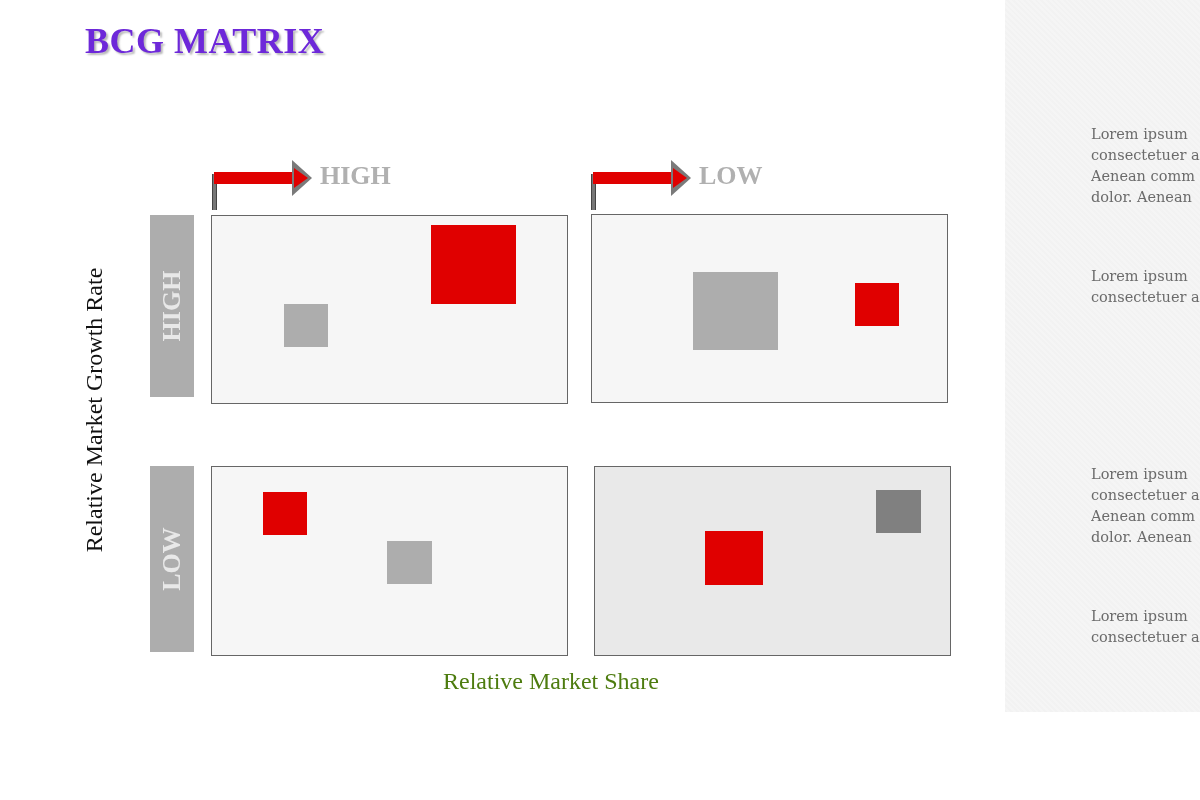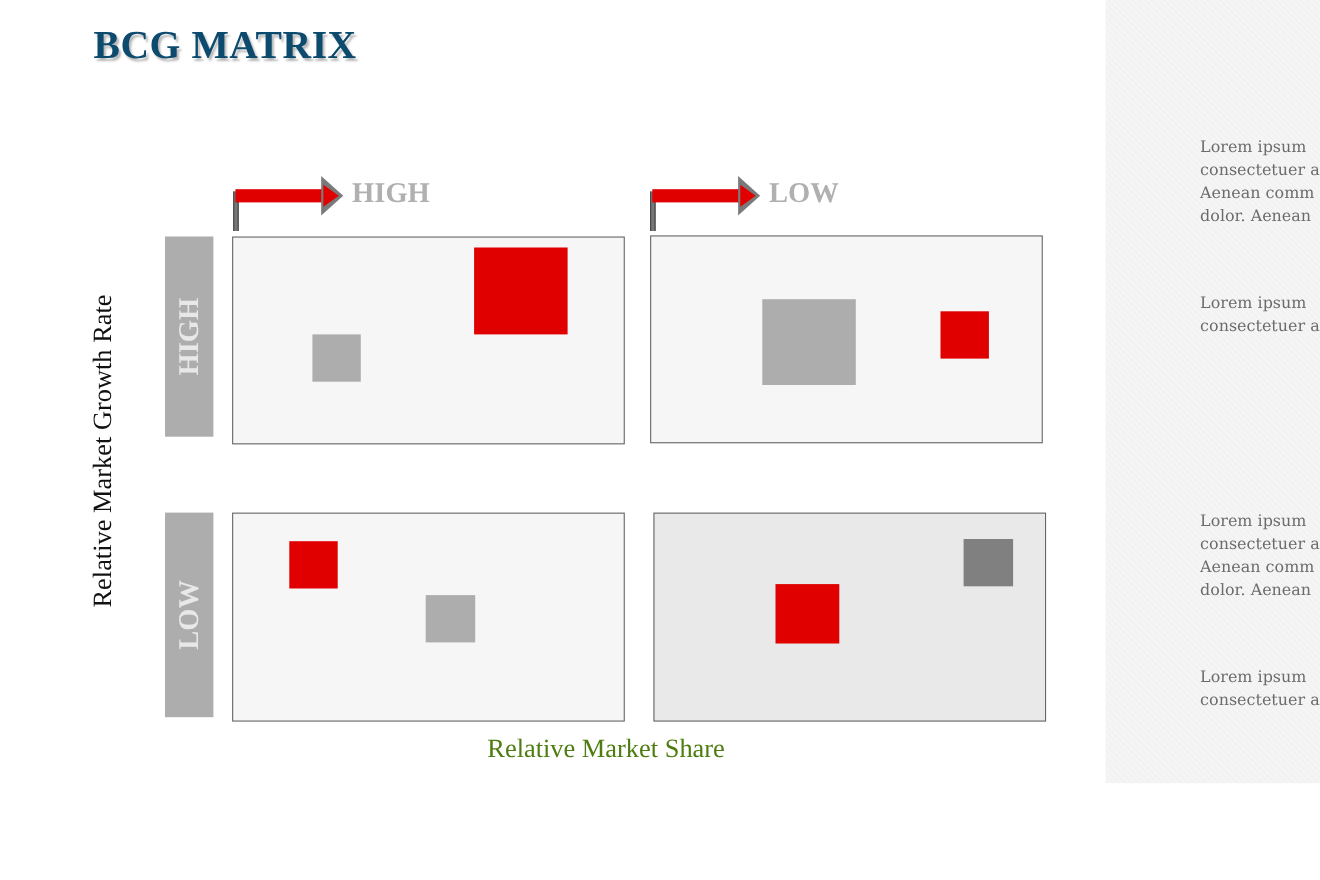--- a/index.html
+++ b/index.html
@@ -2,21 +2,21 @@
 <html><head>
   <meta charset="utf-8">
   <style>
     * { box-sizing: border-box; margin: 0; padding: 0; }
     html, body { width: 1200px; height: 800px; overflow: hidden; background: #ffffff; }
     body { position: relative; font-family: "DejaVu Serif", "Liberation Serif", serif; }
 
     .title {
       position: absolute; left: 85px; top: 20px;
       font-family: "Liberation Serif", "DejaVu Serif", serif;
-      font-weight: bold; font-size: 36px; color: #0c4a6e;
+      font-weight: bold; font-size: 36px; color: #6d28d9;
       text-shadow: 2px 2px 2px #b8b8b8;
       letter-spacing: 0.5px;
     }
 
     .side-panel {
       position: absolute; left: 1005px; top: 0; width: 195px; height: 712px;
       background: #f5f5f5;
       background-image: repeating-linear-gradient(45deg, rgba(0,0,0,0.012) 0 2px, transparent 2px 4px);
     }
     .side-text {

